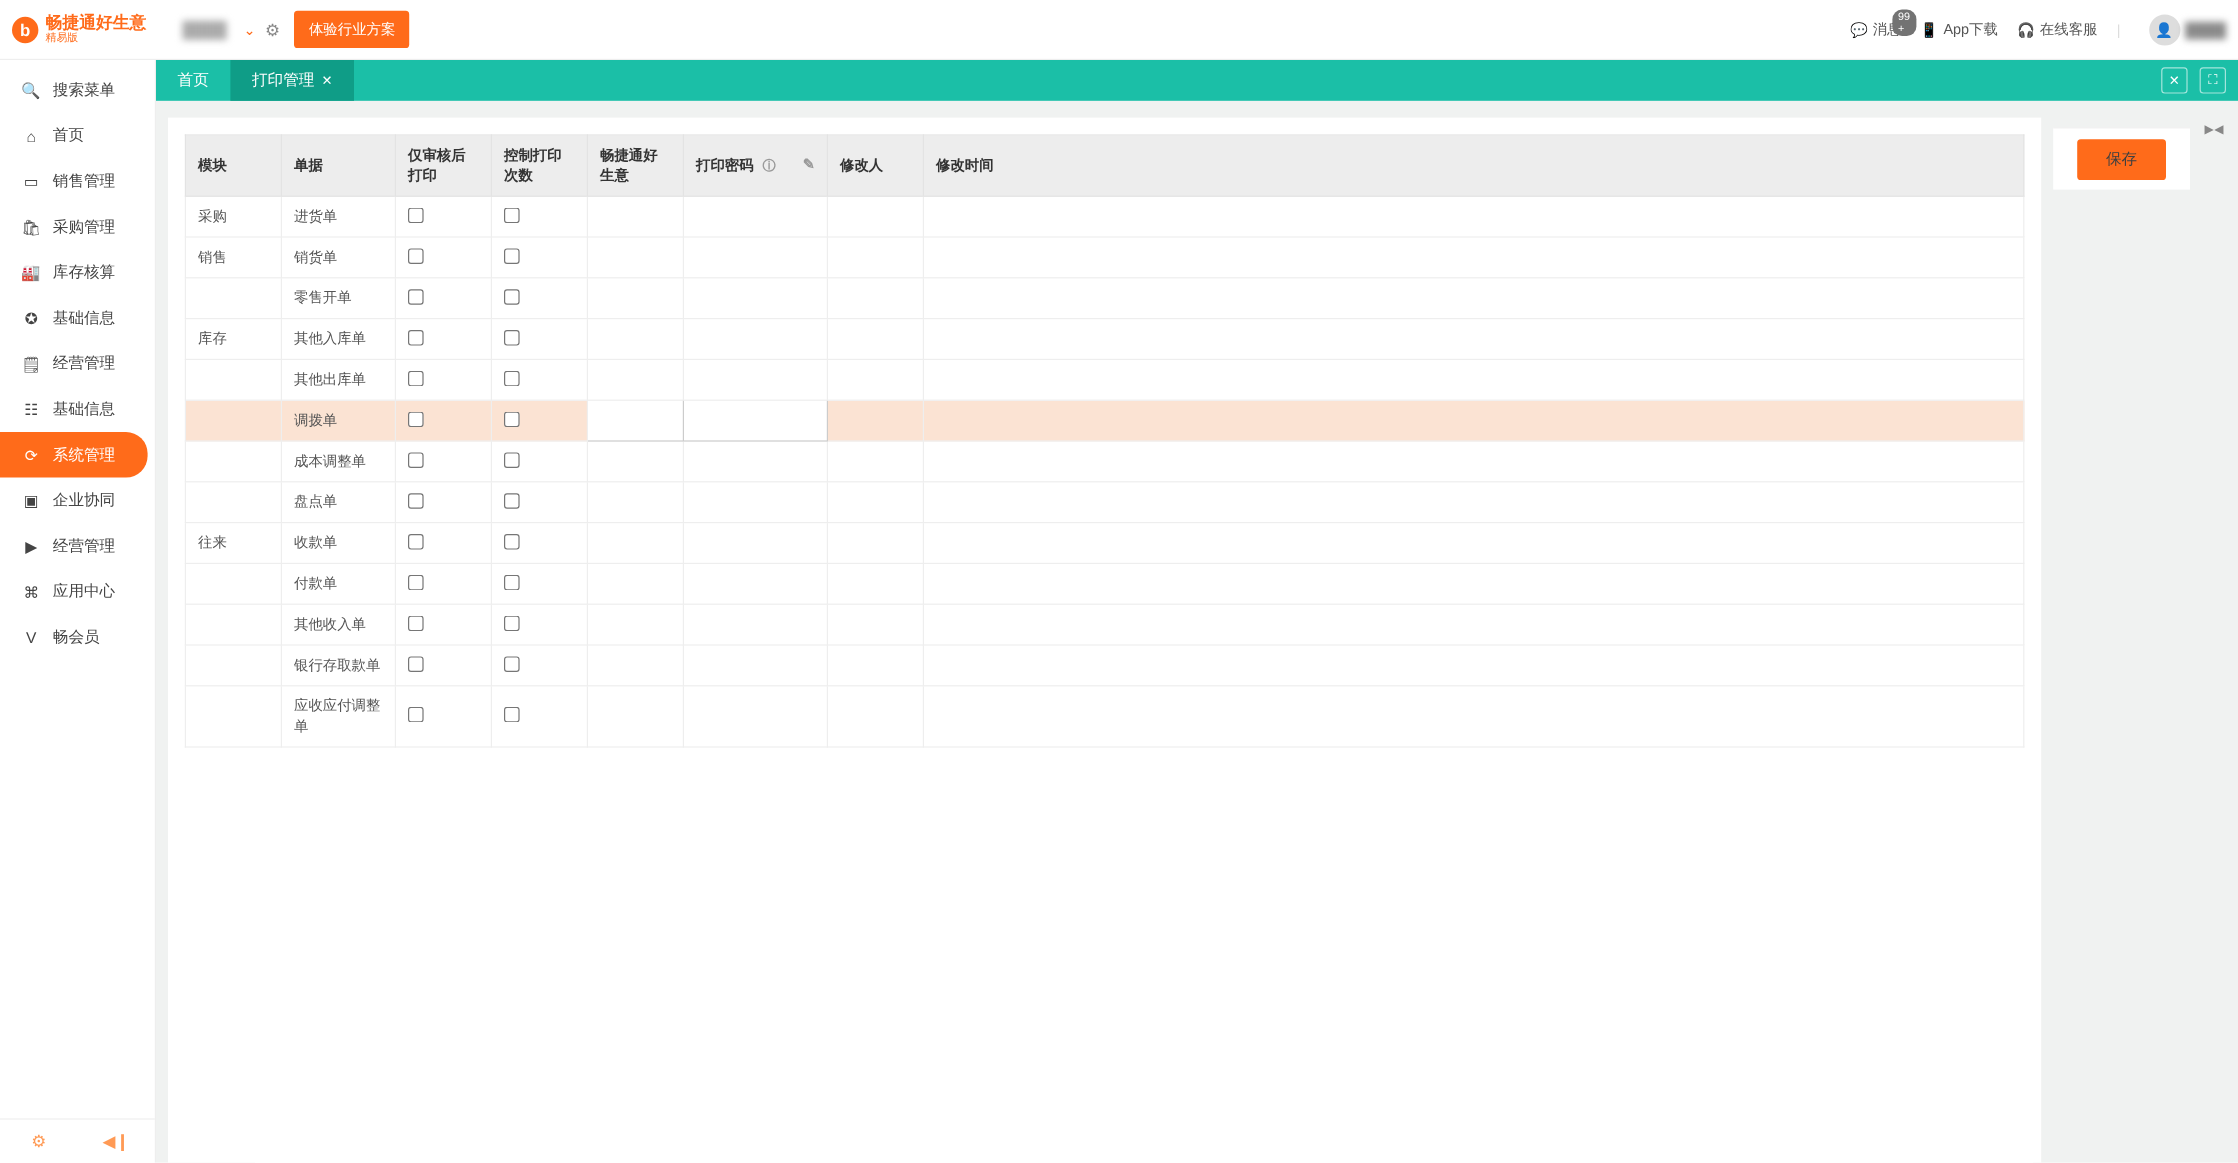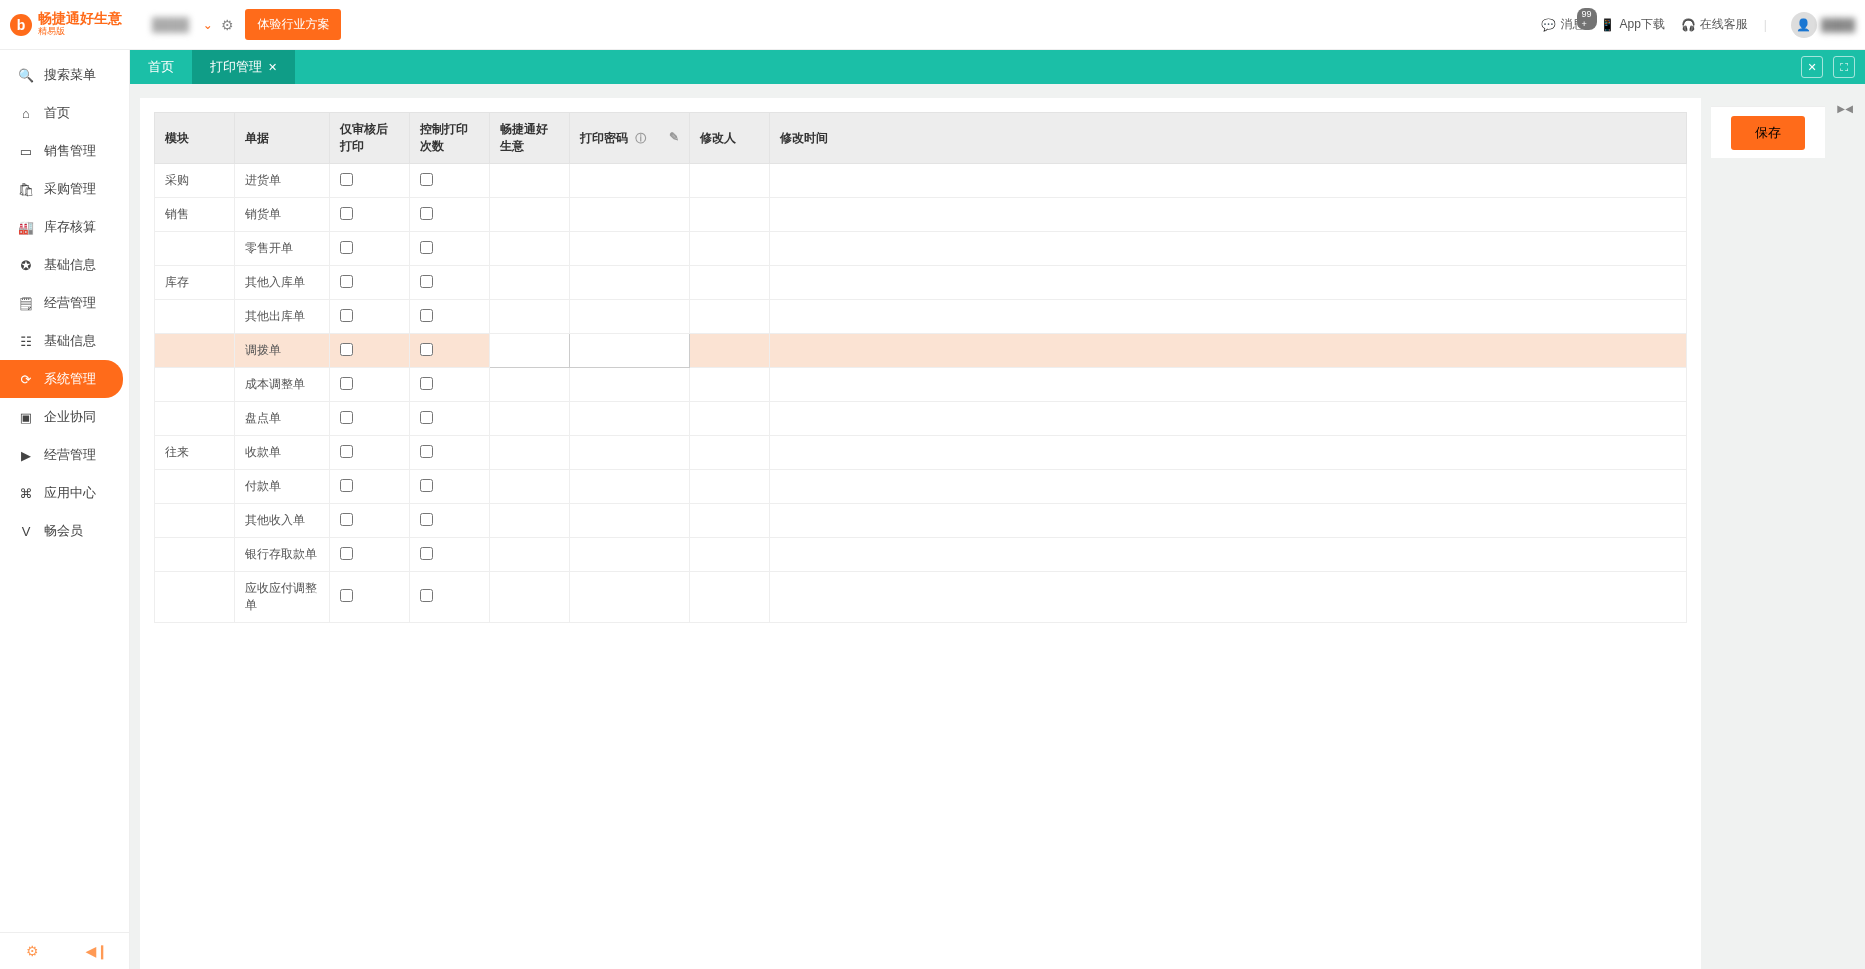--- a/index.html
+++ b/index.html
@@ -62,21 +62,21 @@
 .col-doc { width: 95px; }
 .col-audit { width: 80px; }
 .col-ctrl { width: 80px; margin-top: 12px; }
 .col-max { width: 80px; }
 .col-pwd { width: 120px; }
 .col-mod { width: 80px; }
 .col-time { }
 
 
 .footer-bar { height: 52px; background: #fff; border-top: 1px solid #eee; display: flex; align-items: center; justify-content: flex-end; padding: 0 20px; margin: 8px 10px 0 10px; }
-.save-btn { background: #ff6b1a; color: #000000; border: none; border-radius: 3px; padding: 8px 24px; font-size: 13px; cursor: pointer; }
+.save-btn { background: #ff6b1a; color: #404040; border: none; border-radius: 3px; padding: 8px 24px; font-size: 13px; cursor: pointer; }
 
 
 .hscroll { height: 12px; margin: 4px 10px 6px 10px; background: #f3f3f3; border-radius: 6px; position: relative; }
 .hscroll .thumb { position: absolute; left: 1px; top: 1px; height: 10px; width: 99%; background: #c8c8c8; border-radius: 5px; }
 .hscroll .arr { position: absolute; top: 0; width: 12px; height: 12px; color: #888; font-size: 10px; display:flex; align-items:center; justify-content:center; }
 .hscroll .arr.l { left: -2px; }
 .hscroll .arr.r { right: -2px; }
 </style>
 </head>
 <body>

